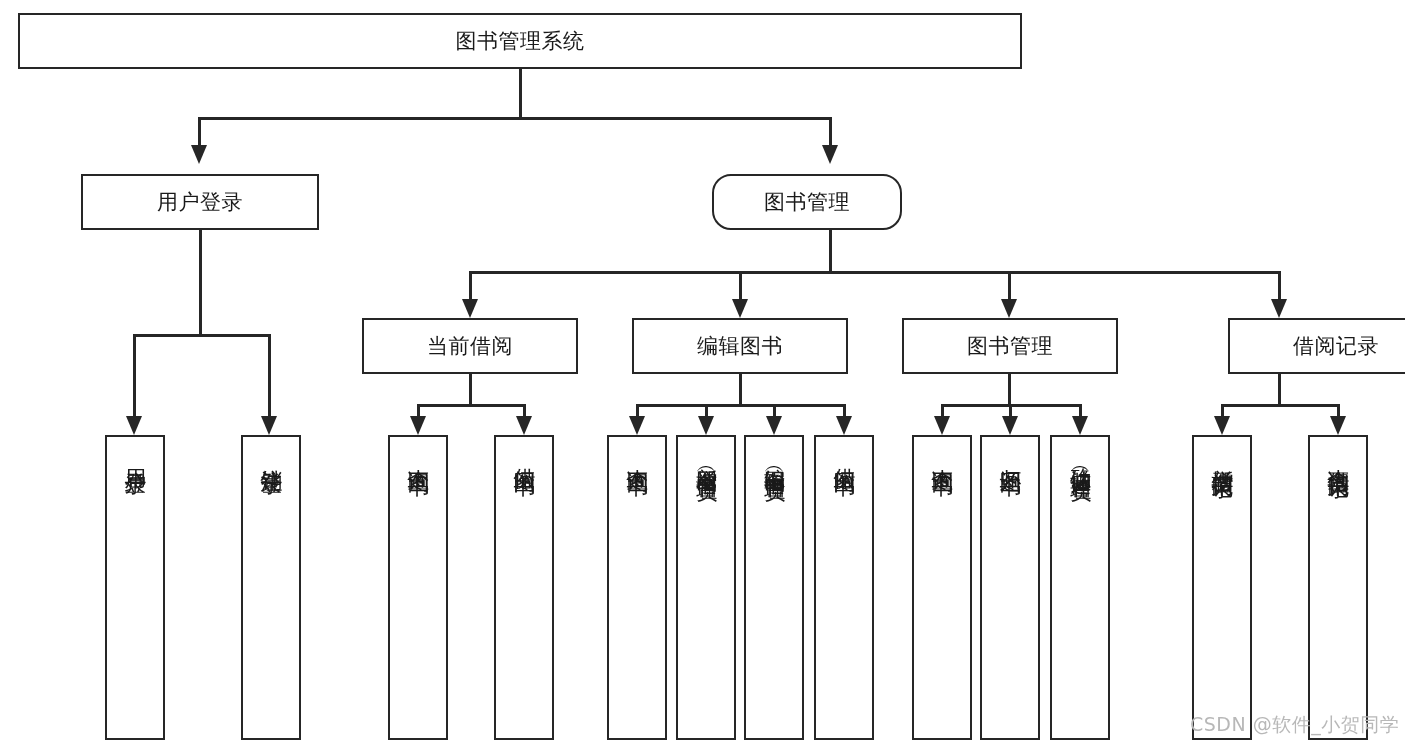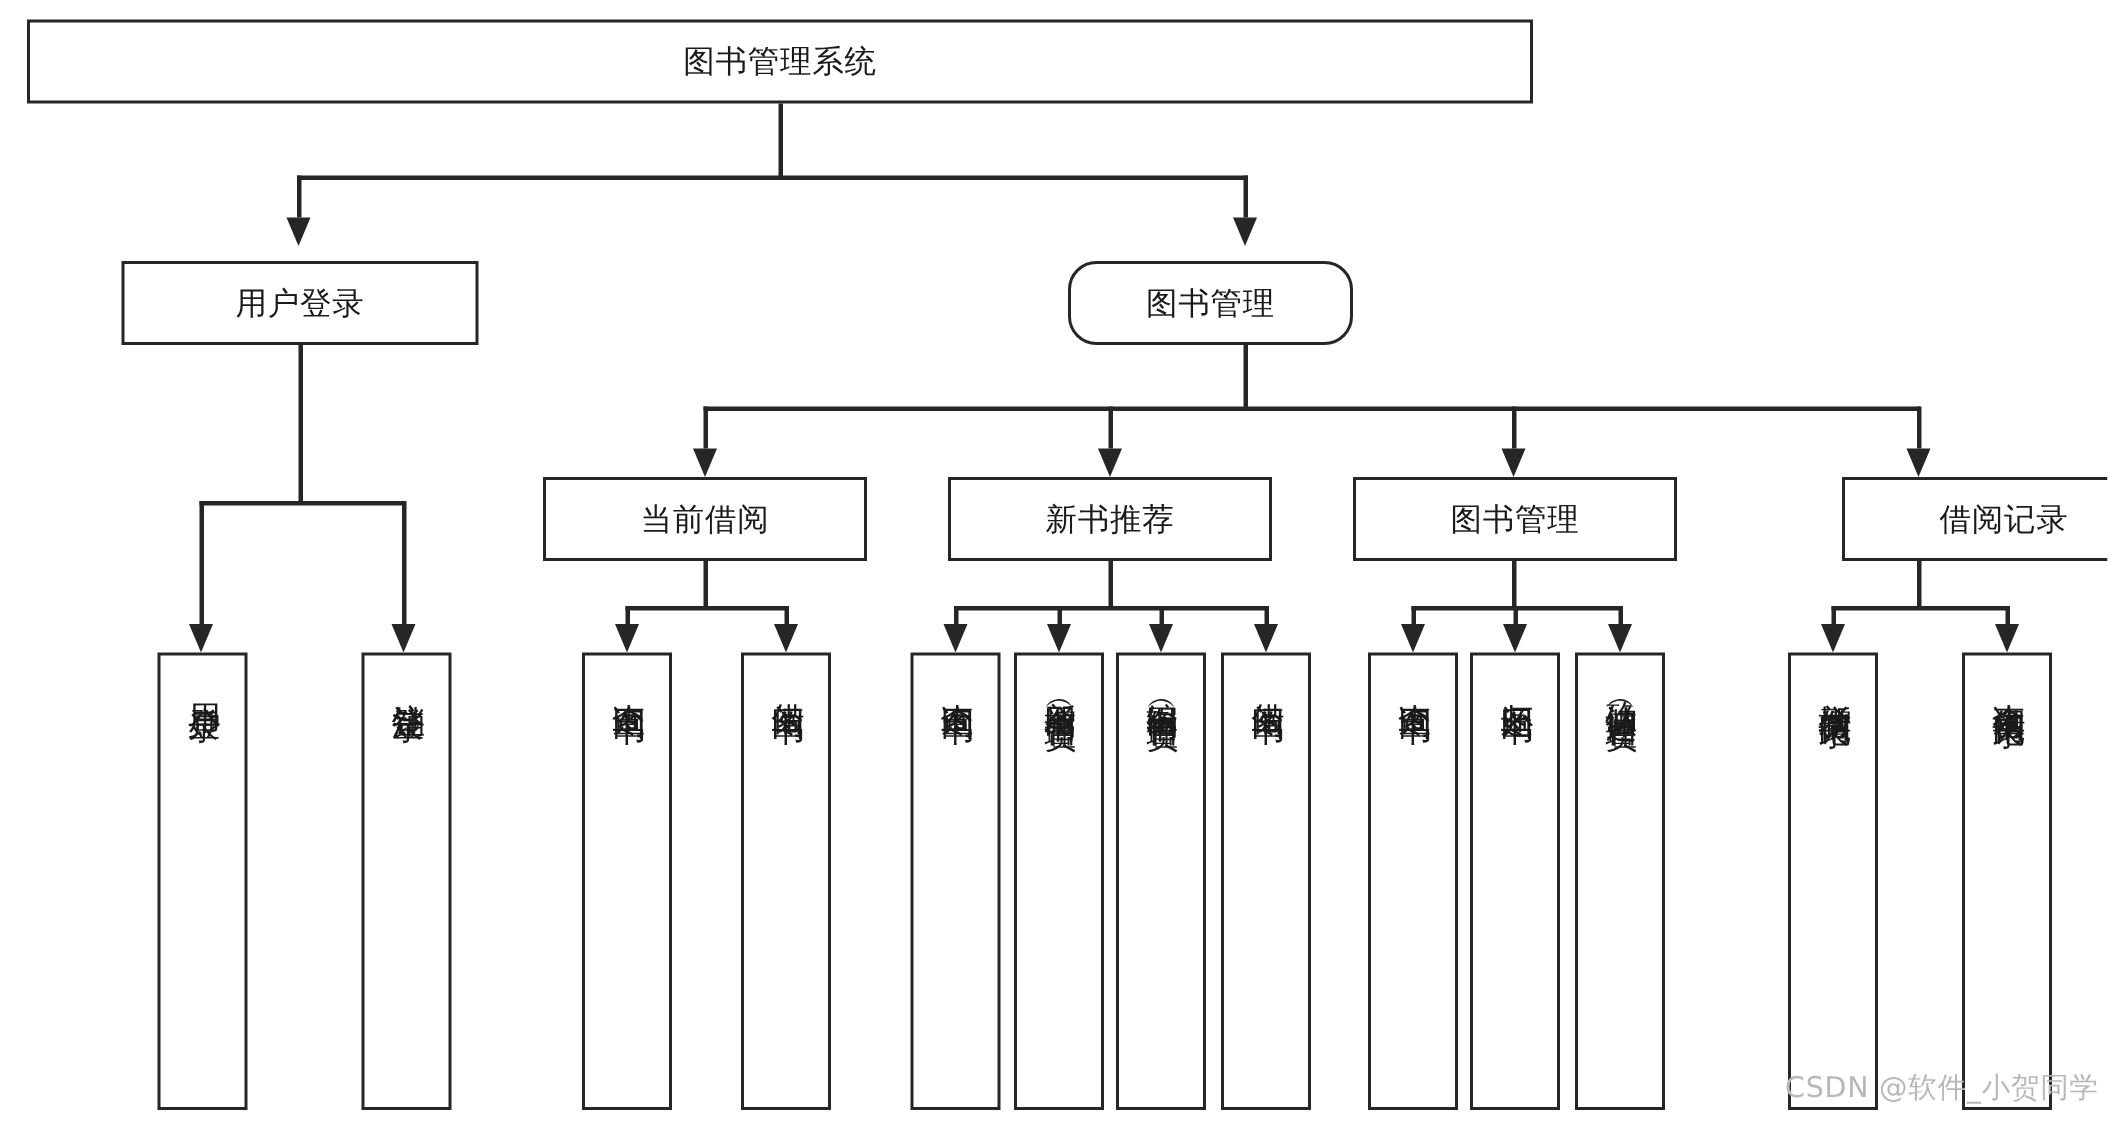--- a/index.html
+++ b/index.html
@@ -117,21 +117,21 @@
   <div class="arrow" style="left:732px; top:299px;"></div>
   <div class="ln lnv" style="left:1008px; top:271px; width:2.5px; height:28px;"></div>
   <div class="arrow" style="left:1001px; top:299px;"></div>
   <div class="ln lnv" style="left:1278px; top:271px; width:2.5px; height:28px;"></div>
   <div class="arrow" style="left:1271px; top:299px;"></div>
 
   <div class="node h" style="left:362px; top:318px; width:216px; height:56px;">
     <span class="lbl">当前借阅</span>
   </div>
   <div class="node h" style="left:632px; top:318px; width:216px; height:56px;">
-    <span class="lbl">新书推荐</span>
+    <span class="lbl">编辑图书</span>
   </div>
   <div class="node h" style="left:902px; top:318px; width:216px; height:56px;">
     <span class="lbl">图书管理</span>
   </div>
   <div class="node h" style="left:1228px; top:318px; width:216px; height:56px;">
     <span class="lbl">借阅记录</span>
   </div>
 
   <div class="ln lnv" style="left:469px; top:374px; width:2.5px; height:32px;"></div>
   <div class="ln lnh" style="left:417px; top:404px; width:108px; height:2.5px;"></div>

